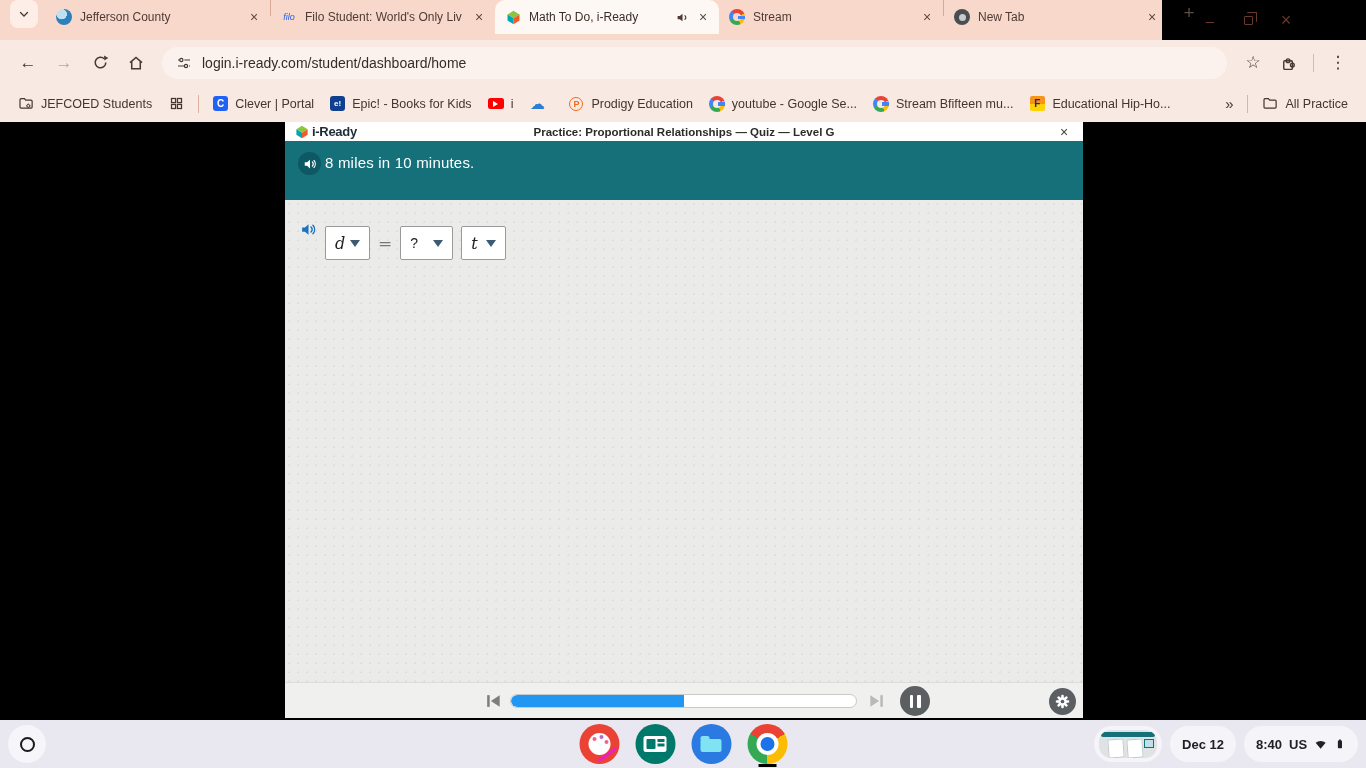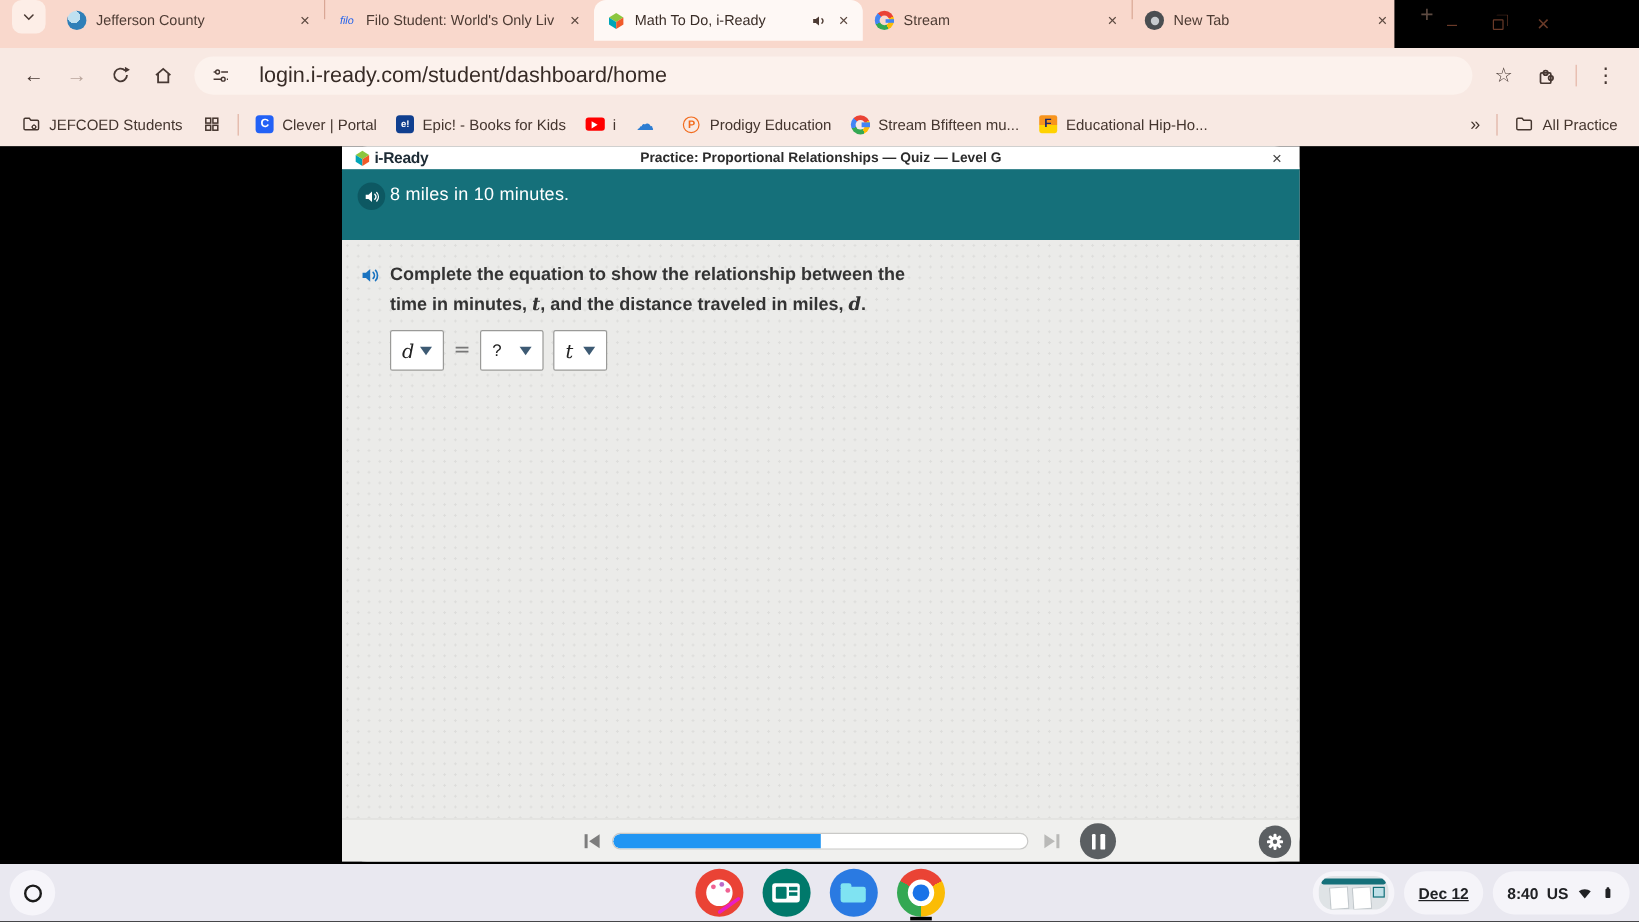--- a/index.html
+++ b/index.html
@@ -37,21 +37,21 @@
     border-top:1.6px solid #6a3a28; border-right:1.6px solid #6a3a28; border-radius:1px; }
 
   
   .toolbar { position:absolute; top:40px; left:0; width:1366px; height:45px; background:#f8e9e3;
     display:flex; align-items:center; padding:0 10px; }
   .tb-btn { width:30px; height:30px; display:flex; align-items:center; justify-content:center;
     font-size:17px; color:#473833; flex:none; margin:0 3px; }
   .tb-btn.disabled { color:#b9a59c; }
   .urlbar { flex:1; height:32px; background:#fcf2ed; border-radius:16px; margin:0 8px;
     display:flex; align-items:center; padding:0 14px; }
-  .url-text { font-size:18px; color:#372b26; margin-left:24px; }
+  .url-text { font-size:14px; color:#372b26; margin-left:10px; }
   .tb-sep { width:1px; height:18px; background:#e4b5a6; margin:0 6px; }
 
   
   .bookmarks { position:absolute; top:85px; left:0; width:1366px; height:37px; background:#f8e9e3;
     display:flex; align-items:center; padding:0 10px; font-size:12.5px; color:#44352e; }
   .bm-item { display:flex; align-items:center; gap:7px; padding:0 8px; height:26px; border-radius:13px; flex:none; }
   .bm-icon { width:16px; height:16px; display:flex; align-items:center; justify-content:center; flex:none; }
   .bm-sep { width:1px; height:18px; background:#e0b2a2; margin:0 6px; flex:none; }
   .ic-clever { width:15px; height:15px; background:#2261f6; border-radius:3px; color:#fff; font-weight:bold;
     font-size:10px; display:flex; align-items:center; justify-content:center; }
@@ -62,21 +62,21 @@
   .ic-cloud { color:#2d7dd2; font-size:15px; line-height:1; }
   .ic-prodigy { width:14px; height:14px; border:1.8px solid #f26b1d; border-radius:50%; color:#f26b1d;
     font-weight:bold; font-size:9px; display:flex; align-items:center; justify-content:center; }
   .ic-floc { width:15px; height:15px; background:linear-gradient(180deg,#f7941d 55%,#ffd200 55%); border-radius:2px;
     color:#1b2a6b; font-weight:bold; font-size:10px; display:flex; align-items:center; justify-content:center; }
   .bm-overflow { margin-left:auto; font-size:15px; color:#44352e; padding:0 8px; }
 
   
   .desktop { position:absolute; top:122px; left:0; width:1366px; height:598px; background:#000; }
   .page { position:absolute; left:285px; top:0; width:798px; height:596px; background:#ebebe9;
-    display:flex; flex-direction:column;border-radius:21px; }
+    display:flex; flex-direction:column; }
   .page-header { height:19px; background:#fff; display:flex; align-items:center; padding:0 10px; flex:none; }
   .brand { display:flex; align-items:center; gap:3px; }
   .brand-text { font-size:13px; font-weight:bold; color:#1d2b35; letter-spacing:-.3px; }
   .page-title { position:absolute; left:0; right:0; text-align:center; font-size:11.5px; font-weight:bold; color:#2b2b2b; }
   .page-close { margin-left:auto; font-size:14px; color:#444; z-index:2; width:18px; text-align:center; }
 
   .banner { height:59px; background:#15707a; color:#fff; flex:none; position:relative;
     padding:10px 40px 0 40px; font-size:15px; line-height:24px; letter-spacing:.2px; }
   .banner-speaker { position:absolute; left:13px; top:11px; width:23px; height:23px; border-radius:50%;
     background:#0d5862; display:flex; align-items:center; justify-content:center; }
@@ -137,21 +137,21 @@
   .shelf-right { position:absolute; right:8px; top:6px; display:flex; gap:8px; align-items:center; }
   .pill { background:#f5f4f9; border-radius:18px; height:36px; display:flex; align-items:center;
     justify-content:center; color:#202124; font-size:13px; font-weight:bold; }
   .tote { width:68px; }
   .thumb { width:58px; height:28px; border-radius:12px; background:#dfe3e6; position:relative; overflow:hidden; }
   .thumb-bar { position:absolute; top:2px; left:2px; right:2px; height:5px; background:#15707a; border-radius:2px; }
   .thumb-page { position:absolute; top:9px; width:16px; height:19px; background:#fff; border:.5px solid #c3c9cd; }
   .thumb-page.p1 { left:9px; transform:rotate(-4deg); }
   .thumb-page.p2 { left:28px; transform:rotate(-4deg); }
   .thumb-table { position:absolute; right:3px; top:9px; width:10px; height:9px; background:#bfe0e8; border:.5px solid #15707a; }
-  .date-pill { width:66px;text-decoration:underline; }
+  .date-pill { width:66px; }
   .status-pill { width:114px; gap:7px; padding:0 12px; }
 
   svg { display:block; }
 </style>
 </head>
 <body>
 
 <div class="tabstrip">
   <div class="tab-search">
     <svg width="12" height="12" viewBox="0 0 24 24">
@@ -291,20 +291,24 @@
     <span></span>
   </div>
   <div class="bm-item">
     <span class="bm-icon">
         <span class="ic-prodigy">P</span>
       </span>
     <span>Prodigy Education</span>
   </div>
   <div class="bm-item">
     <span class="bm-icon fav-google" style="--hole:#f8e9e3;"></span>
+    <span>youtube - Google Se...</span>
+  </div>
+  <div class="bm-item">
+    <span class="bm-icon fav-google" style="--hole:#f8e9e3;"></span>
     <span>Stream Bfifteen mu...</span>
   </div>
   <div class="bm-item">
     <span class="bm-icon">
         <span class="ic-floc">F</span>
       </span>
     <span>Educational Hip-Ho...</span>
   </div>
 
   <span class="bm-overflow">»</span>
@@ -347,24 +351,20 @@
     </div>
 
     <div class="content">
       <span class="q-speaker">
         <svg width="17" height="17" viewBox="0 0 24 24" fill="currentColor">
             <path d="M3 9h4l5-4.5v15L7 15H3z"></path>
             <path d="M15.5 8.5a5 5 0 0 1 0 7" stroke="currentColor" stroke-width="2" fill="none" stroke-linecap="round"></path>
             <path d="M18.3 6a9 9 0 0 1 0 12" stroke="currentColor" stroke-width="2" fill="none" stroke-linecap="round"></path>
           </svg>
       </span>
-      <div class="q-text">
-        <div>Complete the equation to show the relationship between the</div>
-        <div><span>time in minutes, </span><span class="mathvar">t</span><span>, and the distance traveled in miles, </span><span class="mathvar">d</span><span>.</span></div>
-      </div>
       <div class="eq-row">
         <div class="dd dd-1">
           <span class="dd-val">d</span>
           <span class="dd-arrow"></span>
         </div>
         <span class="eq-sign">=</span>
         <div class="dd dd-2">
           <span class="dd-val plain">?</span>
           <span class="dd-arrow"></span>
         </div>

